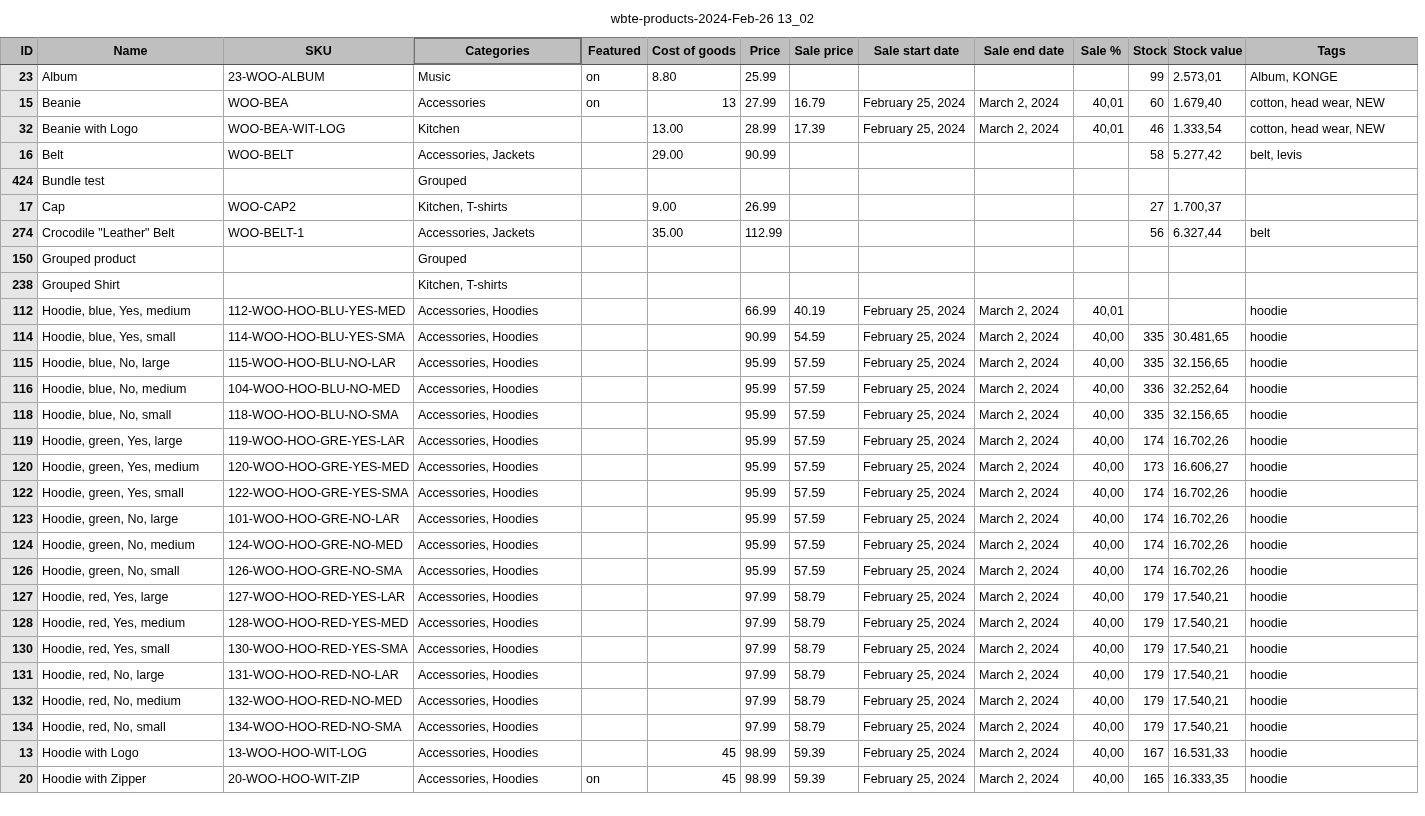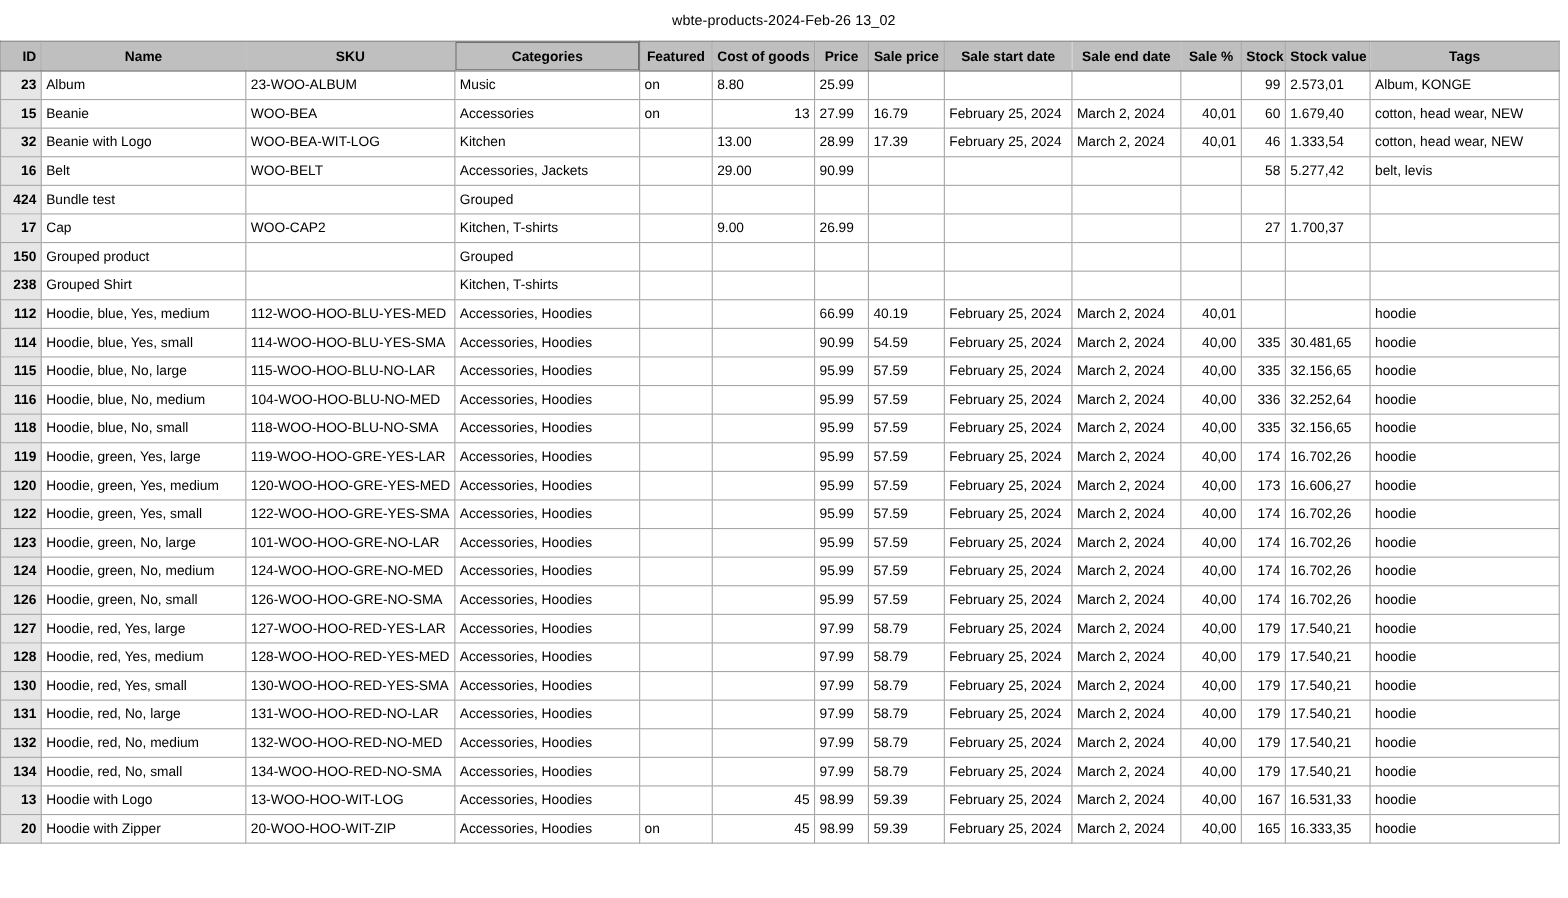--- a/index.html
+++ b/index.html
@@ -222,20 +222,36 @@
           <td class="txt">26.99</td>
           <td class="txt"></td>
           <td class="txt"></td>
           <td class="txt"></td>
           <td class="num"></td>
           <td class="num">27</td>
           <td class="txt">1.700,37</td>
           <td class="txt"></td>
         </tr>
         <tr>
+          <td class="c-id">274</td>
+          <td class="txt">Crocodile "Leather" Belt</td>
+          <td class="txt">WOO-BELT-1</td>
+          <td class="txt">Accessories, Jackets</td>
+          <td class="txt"></td>
+          <td class="txt">35.00</td>
+          <td class="txt">112.99</td>
+          <td class="txt"></td>
+          <td class="txt"></td>
+          <td class="txt"></td>
+          <td class="num"></td>
+          <td class="num">56</td>
+          <td class="txt">6.327,44</td>
+          <td class="txt">belt</td>
+        </tr>
+        <tr>
           <td class="c-id">150</td>
           <td class="txt">Grouped product</td>
           <td class="txt"></td>
           <td class="txt">Grouped</td>
           <td class="txt"></td>
           <td class="txt"></td>
           <td class="txt"></td>
           <td class="txt"></td>
           <td class="txt"></td>
           <td class="txt"></td>

